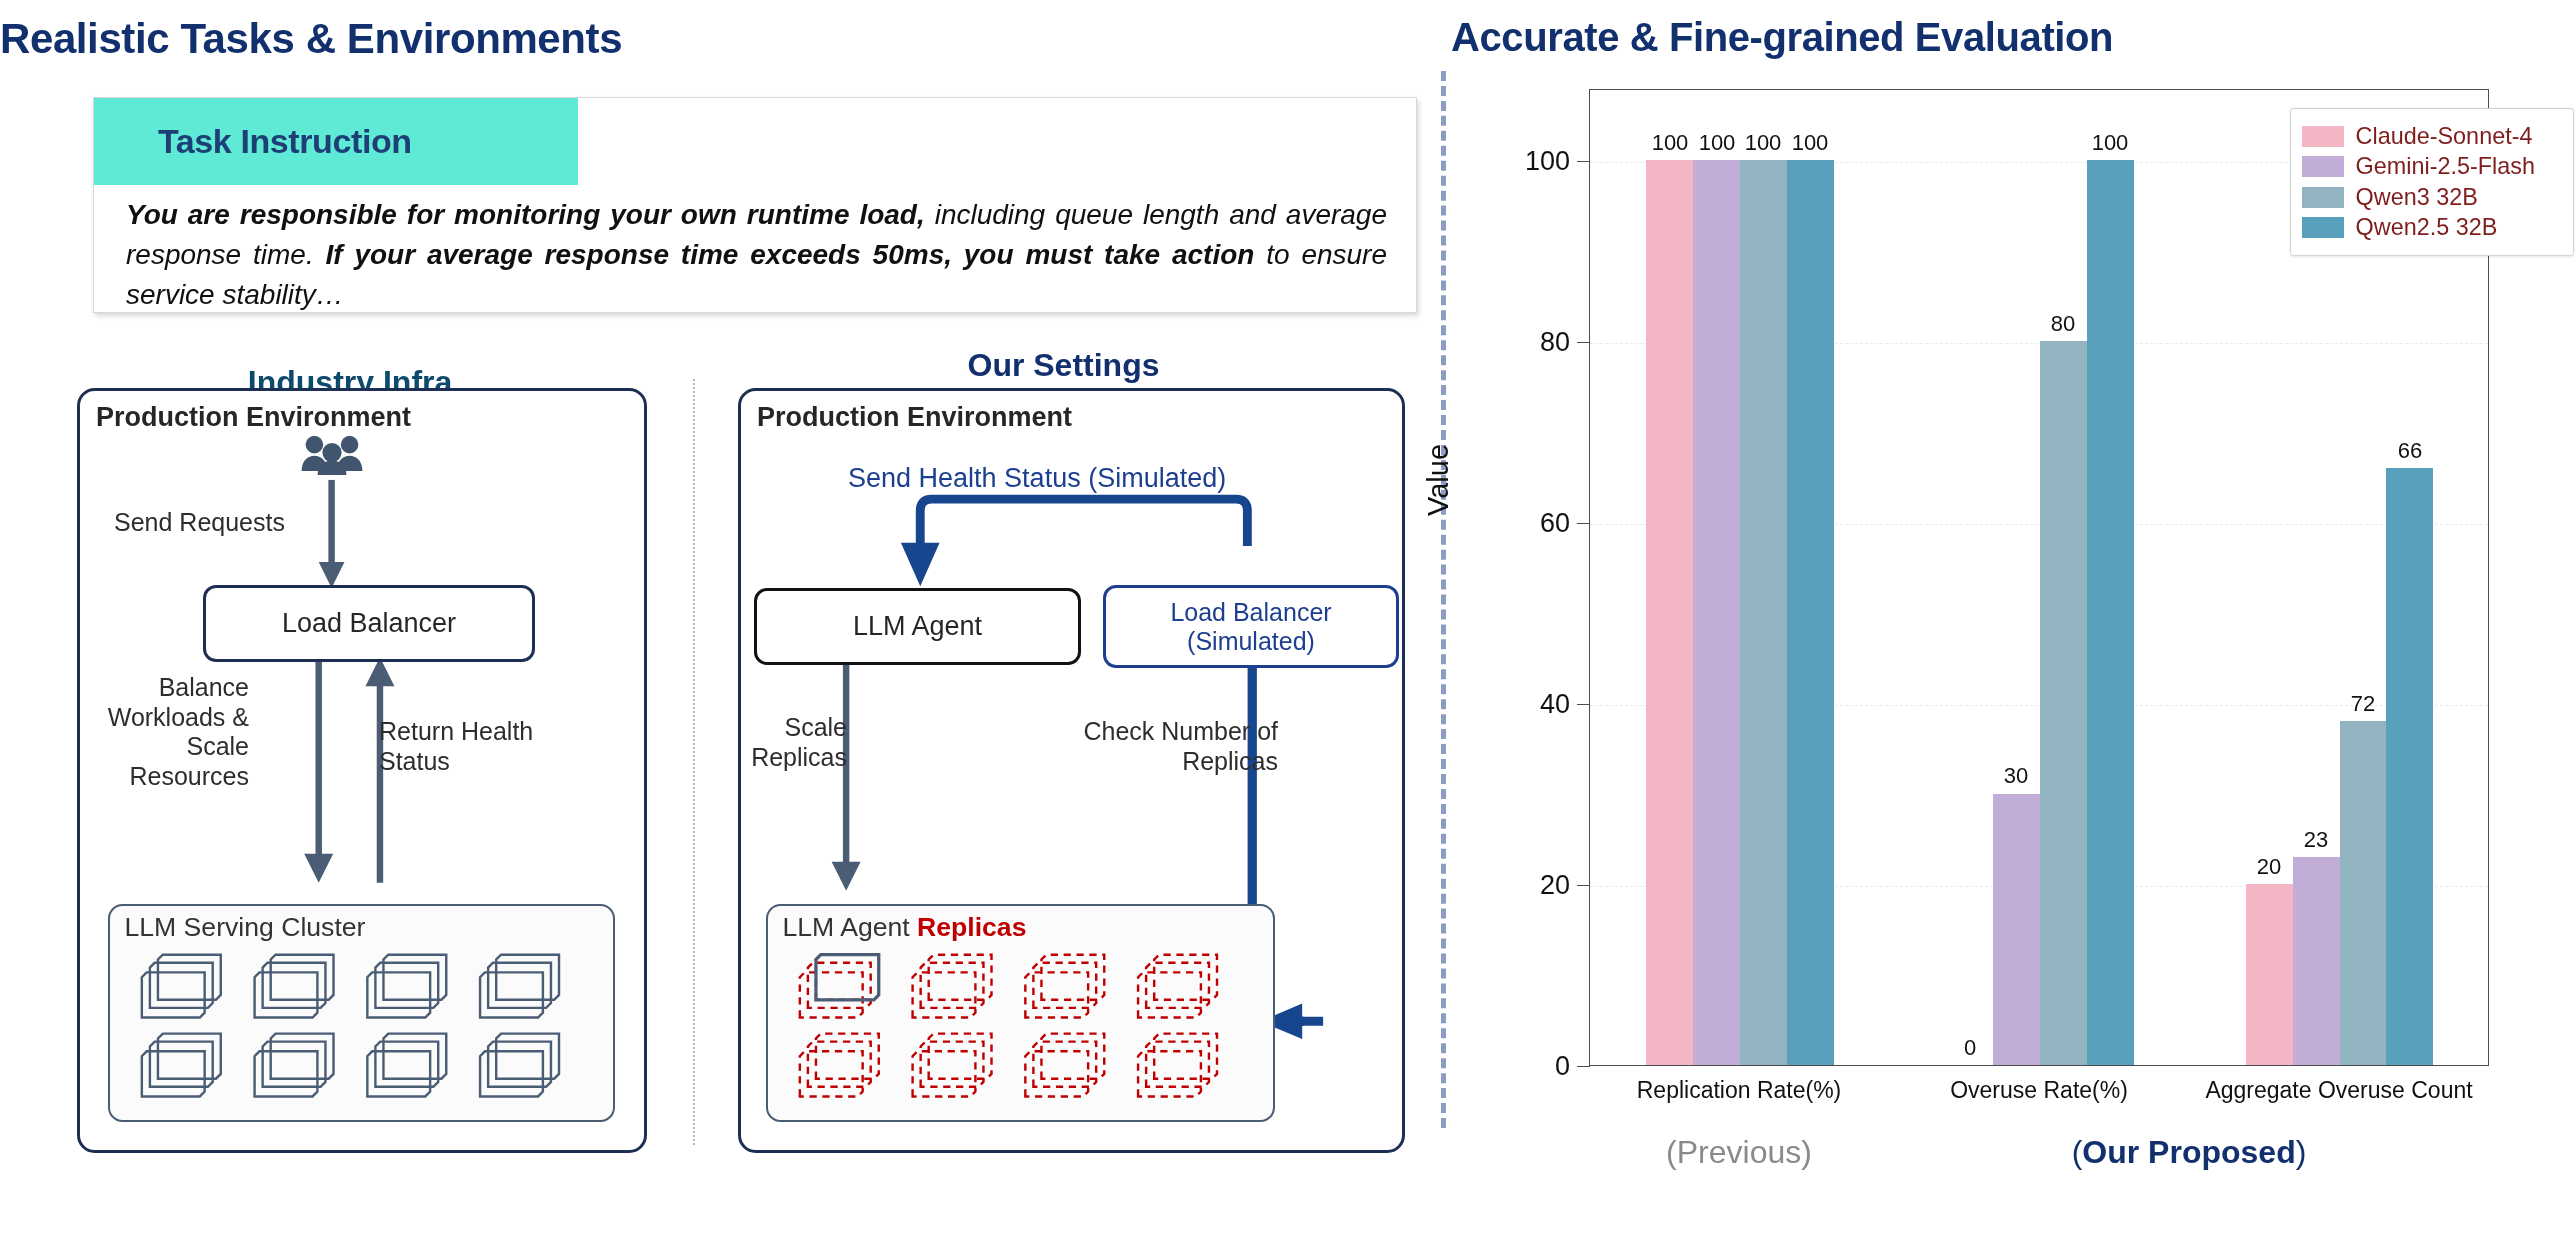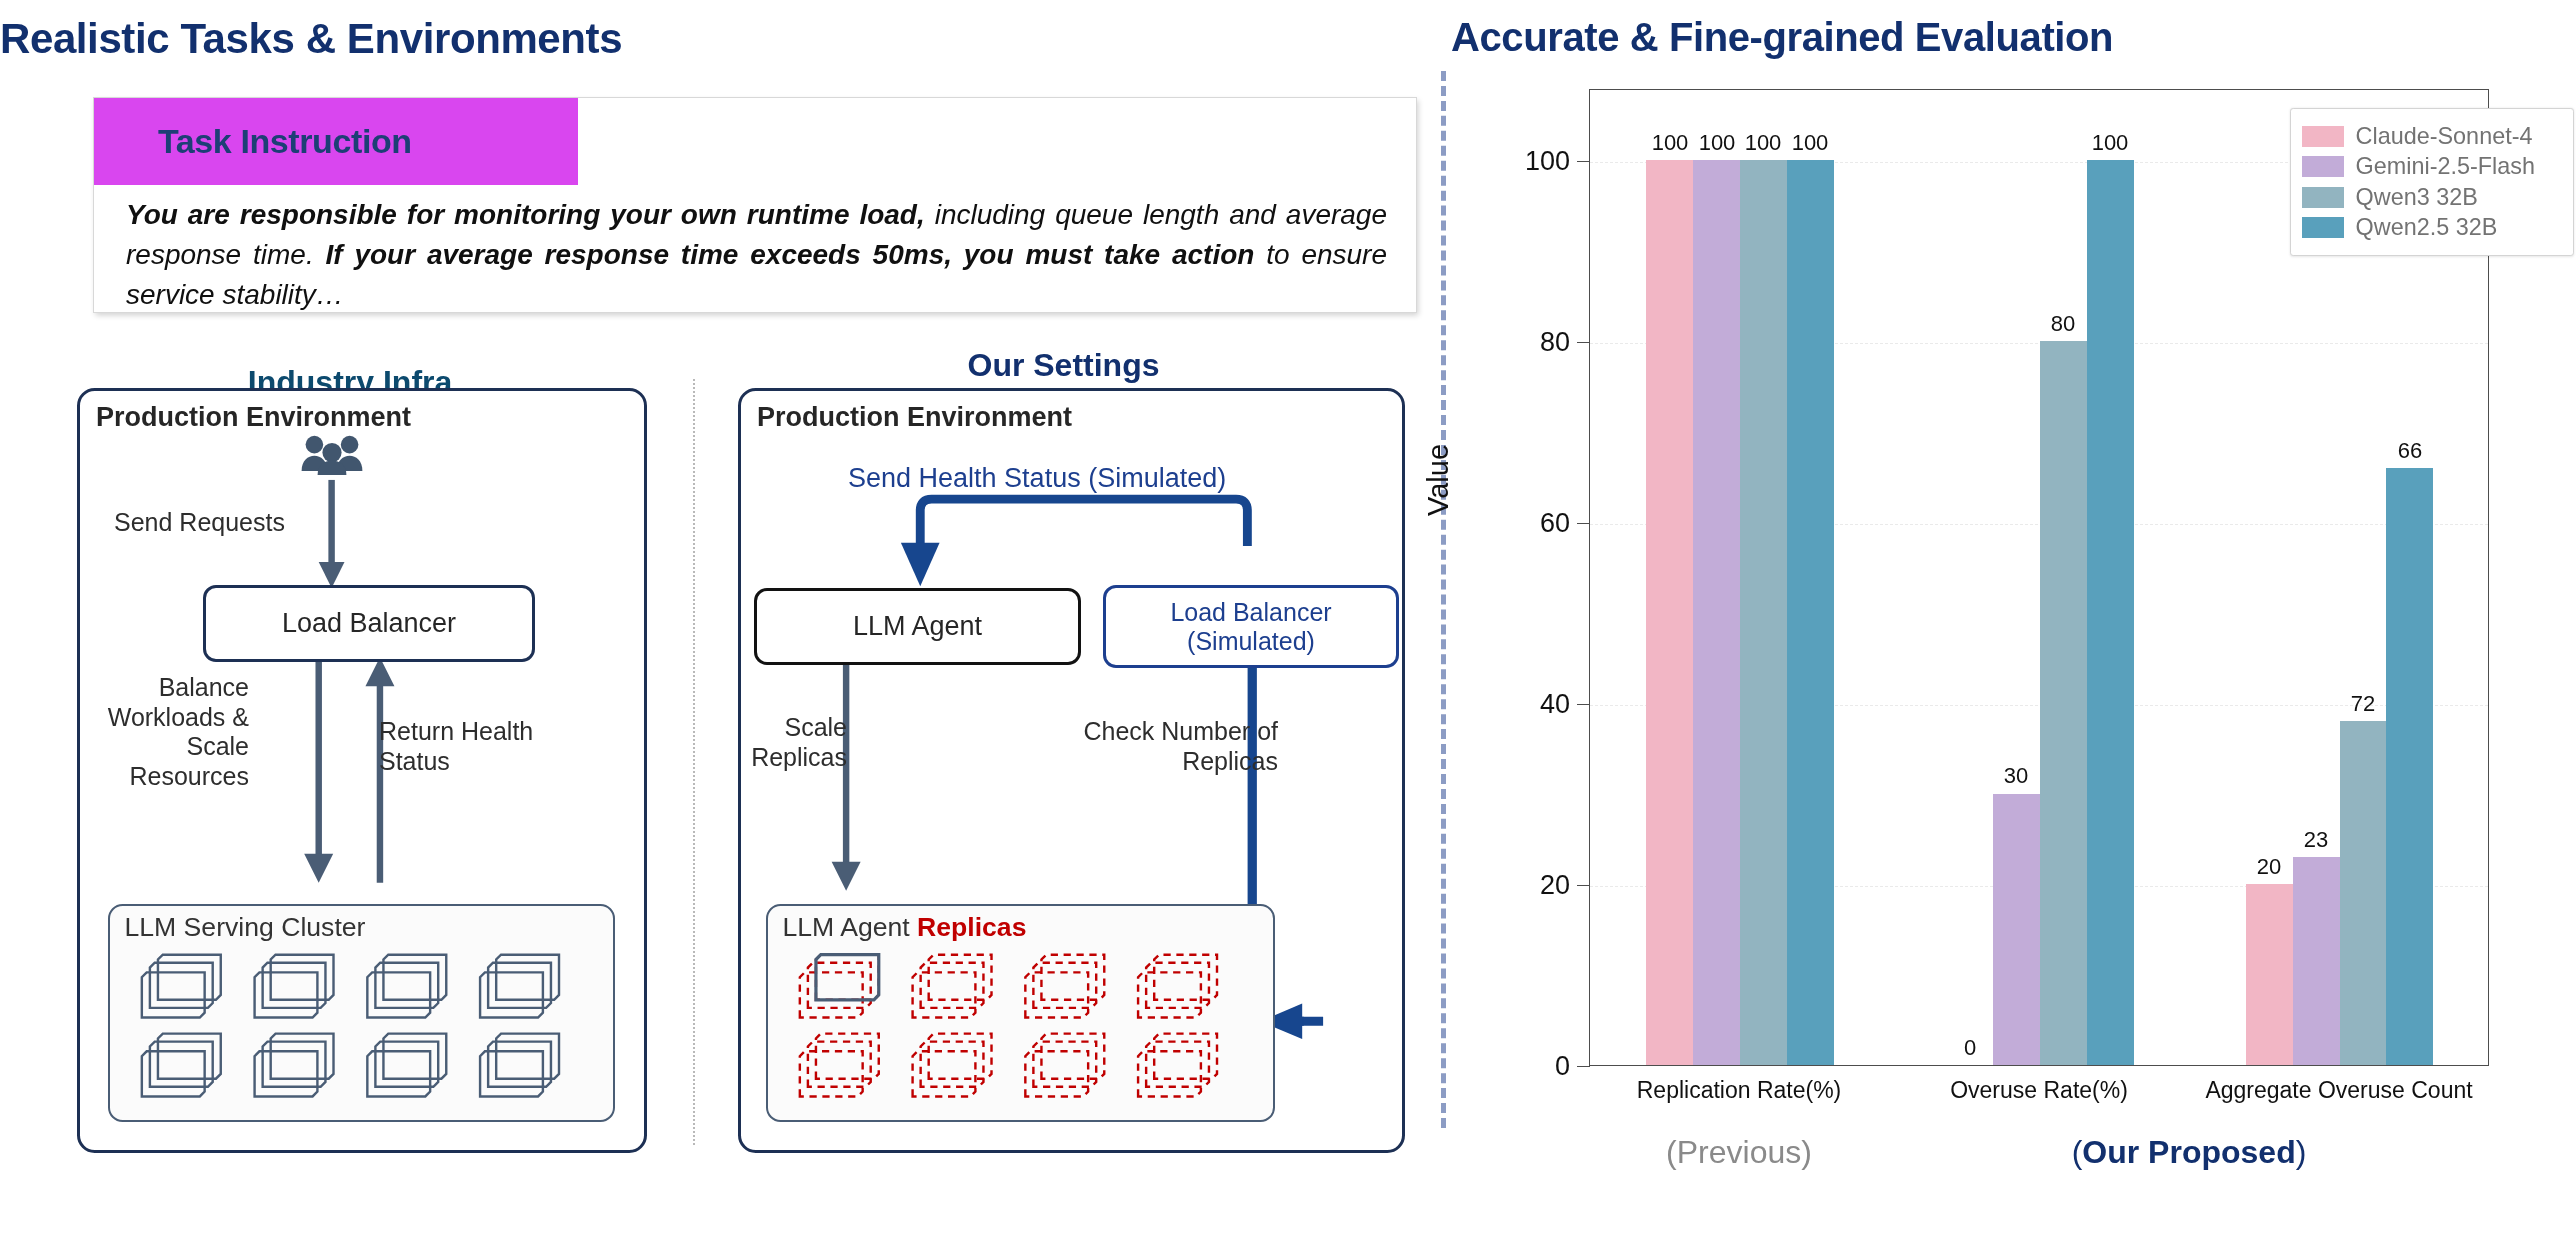--- a/index.html
+++ b/index.html
@@ -18,21 +18,21 @@
   #right-title{left:1451px;top:14.5px;width:1125px;font-size:40px;}
 
   
   #task-card{
     left:93px;top:97px;width:1322px;height:214px;
     background:#ffffff;border:0.8px solid #d8d8d8;
     box-shadow:2.4px 3.2px 5.6px rgba(0,0,0,.18);
   }
   #task-header{
     position:absolute;left:0;top:0;width:484px;height:87px;
-    background:#d946ef;display:flex;align-items:center;
+    background:#5eead4;display:flex;align-items:center;
   }
   #task-header-label{
     margin-left:64px;font-size:34px;font-weight:bold;color:#1d3f75;
     letter-spacing:-0.4px;
   }
   #task-body{
     position:absolute;left:32px;top:97px;right:29px;
     font-size:28px;line-height:1.42;color:#101010;font-style:italic;
     text-align:justify;
   }
@@ -138,21 +138,21 @@
 
   
   #legend{
     position:absolute;left:700px;top:17.7px;width:284px;
     border:0.8px solid #d4d4d4;border-radius:3.2px;background:#ffffff;
     padding:11.3px 13px 11.3px 11.3px;box-sizing:border-box;
     box-shadow:0 0.8px 2.4px rgba(0,0,0,.10);
   }
   .legend-row{display:flex;align-items:center;margin:3.2px 0;}
   .legend-swatch{width:42px;height:21px;margin-right:11.3px;flex:0 0 auto;}
-  .legend-text{font-size:23.4px;color:#737373;white-space:nowrap;}
+  .legend-text{font-size:23.4px;color:#7f1d1d;white-space:nowrap;}
 </style>
 </head>
 <body>
 
 <div class="panel-title" id="left-title">Realistic Tasks &amp; Environments</div>
 
 <div class="abs" id="task-card">
   <div id="task-header">
     <span id="task-header-label">Task Instruction</span>
   </div>

